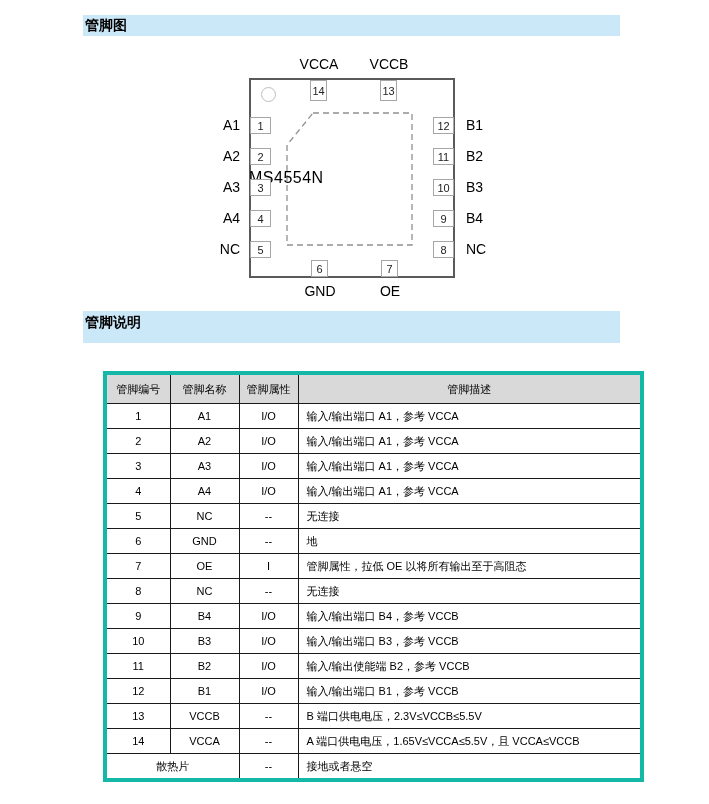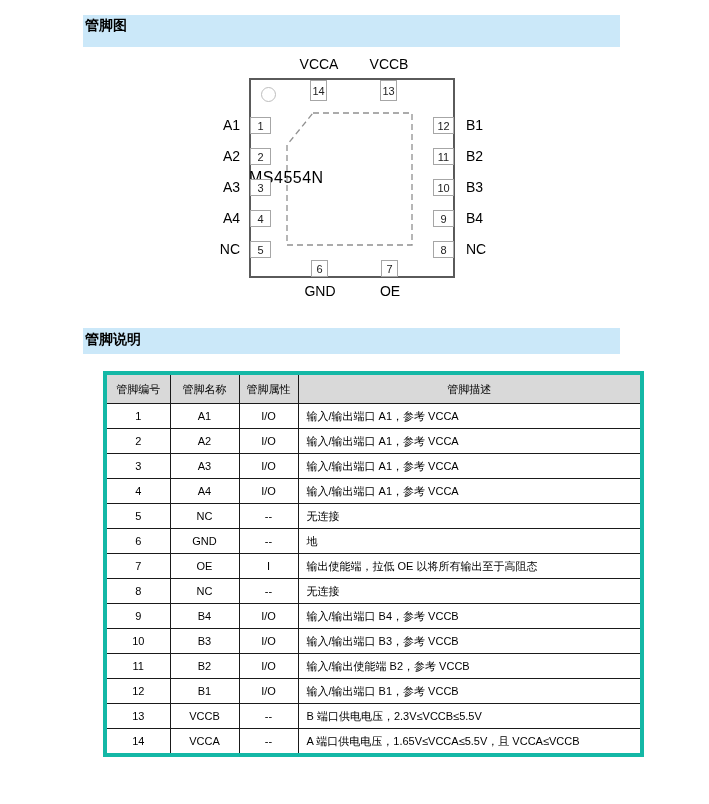--- a/index.html
+++ b/index.html
@@ -1,25 +1,25 @@
 <!DOCTYPE html>
 <html style="--bar-bg: #cbe8f9; --thead-bg: #d9d9d9;"><head>
 <meta charset="utf-8">
 <style>
   html,body{margin:0;padding:0;background:#fff;}
   body{width:709px;height:804px;position:relative;overflow:hidden;
        font-family:"Liberation Sans","DejaVu Sans",sans-serif;color:#000;}
   #page{position:absolute;inset:0;}
 
   
-  .section-bar{position:absolute;left:83px;width:537px;height:32px;
+  .section-bar{position:absolute;left:83px;width:537px;height:21px;
        background:var(--bar-bg,#cbe8f9);font-weight:bold;font-size:14px;
        line-height:21px;padding-left:2px;box-sizing:border-box;}
   #bar1{top:15px;}
-  #bar2{top:328px;height:26px;line-height:22px;}
+  #bar2{top:311px;height:32px;line-height:22px;}
 
   
   #diagram{position:absolute;inset:0;}
   .chip-outline{position:absolute;left:249px;top:78px;width:206px;height:200px;
        border:2px solid #5a5a5a;box-sizing:border-box;background:#fff;}
   .pin1-circle{position:absolute;left:261px;top:87px;width:15px;height:15px;
        border:1.5px solid #bdbdbd;border-radius:50%;box-sizing:border-box;}
   .die-svg{position:absolute;left:249px;top:78px;width:206px;height:200px;}
   .chip-name{position:absolute;left:249px;top:169px;width:222px;text-align:left;
        font-size:16px;letter-spacing:0.5px;}
@@ -143,21 +143,21 @@
         <tr>
           <td class="c-center">6</td>
           <td class="c-center">GND</td>
           <td class="c-center">--</td>
           <td class="c-desc">地</td>
         </tr>
         <tr>
           <td class="c-center">7</td>
           <td class="c-center">OE</td>
           <td class="c-center">I</td>
-          <td class="c-desc">输出使能端，拉低 OE 以将所有输出至于高阻态</td>
+          <td class="c-desc">管脚属性，拉低 OE 以将所有输出至于高阻态</td>
         </tr>
         <tr>
           <td class="c-center">8</td>
           <td class="c-center">NC</td>
           <td class="c-center">--</td>
           <td class="c-desc">无连接</td>
         </tr>
         <tr>
           <td class="c-center">9</td>
           <td class="c-center">B4</td>
@@ -187,17 +187,22 @@
           <td class="c-center">VCCB</td>
           <td class="c-center">--</td>
           <td class="c-desc">B 端口供电电压，2.3V≤VCCB≤5.5V</td>
         </tr>
         <tr>
           <td class="c-center">14</td>
           <td class="c-center">VCCA</td>
           <td class="c-center">--</td>
           <td class="c-desc">A 端口供电电压，1.65V≤VCCA≤5.5V，且 VCCA≤VCCB</td>
         </tr>
+        <tr>
+          <td colspan="2" class="c-center">散热片</td>
+          <td class="c-center">--</td>
+          <td class="c-desc">接地或者悬空</td>
+        </tr>
       </tbody>
   </table>
 
 
 </div>
 
 </body></html>

